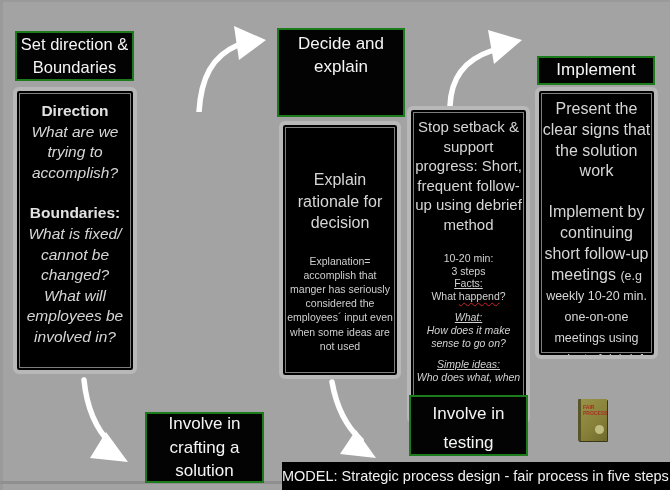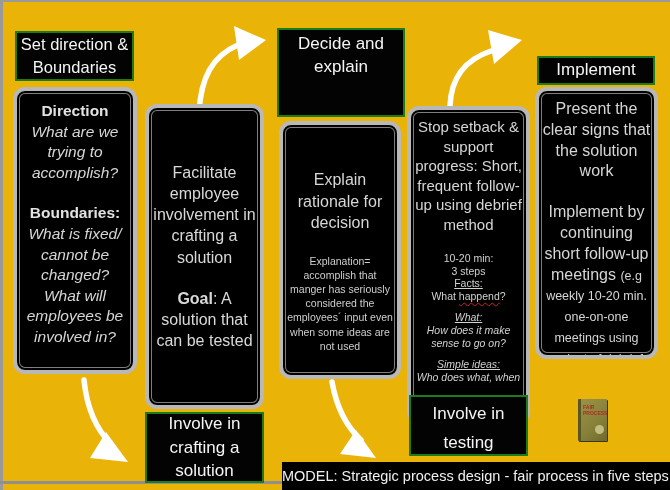--- a/index.html
+++ b/index.html
@@ -1,28 +1,28 @@
 <!DOCTYPE html>
 <html><head>
 <meta charset="utf-8">
 <style>
   html,body{margin:0;padding:0;background:#111;}
   .slide{
-    position:relative;width:670px;height:490px;background:#eab308;overflow:hidden;
+    position:relative;width:670px;height:490px;background:#a3a3a3;overflow:hidden;
     font-family:"Liberation Sans", sans-serif;color:#e8e8e8;
   }
   .frame-top{position:absolute;left:0;top:0;width:670px;height:2px;background:#9a9a9a;z-index:1;}
   .frame-left{position:absolute;left:0;top:0;width:3px;height:490px;background:#9a9a9a;z-index:1;}
   .frame-bottom{position:absolute;left:0;top:481px;width:670px;height:3px;background:#8f8f8f;z-index:1;}
   .greenbox{
     position:absolute;border:2px solid #1c7c1c;background:#030303;
     color:#f5f5f5;text-align:center;box-sizing:border-box;z-index:2;
   }
   .chalkbox{
-    position:absolute;border:4px solid #b8b8b8;border-radius:12px;
+    position:absolute;border:4px solid #b8b8b8;border-radius:6px;
     box-shadow:inset 0 0 0 2px #000, inset 0 0 0 3px #7e7e7e;
     background:#000;box-sizing:border-box;text-align:center;color:#d6d6d6;z-index:2;
     overflow:hidden;
   }
   .step1{left:15px;top:31px;width:119px;height:50px;font-size:16.5px;line-height:1.4;
          display:flex;align-items:center;justify-content:center;}
   .box1{left:13px;top:87px;width:124px;height:287px;padding:10px 4px 0 4px;font-size:15.5px;line-height:1.33;}
   .box1 .bold{font-weight:bold;color:#e2e2e2;}
   .box1 .ital{font-style:italic;}
   .gap{height:20px;}
@@ -74,25 +74,20 @@
     <div class="gap"></div>
     <div class="bold">Boundaries:</div>
     <div class="ital">What is fixed/ cannot be changed? What will employees be involved in?</div>
   </div>
 
   <svg class="arrow" style="left:186px;top:16px;" width="84" height="96" viewBox="0 0 84 96">
     <path d="M13,96 C15,62 26,40 52,29"></path>
     <polygon points="48,10 80,24 53,44"></polygon>
   </svg>
 
-  <div class="chalkbox box2">
-    <div>Facilitate employee involvement in crafting a solution</div>
-    <div class="gap"></div>
-    <div><span class="bold" style="font-weight:bold">Goal</span><span>: A solution that can be tested</span></div>
-  </div>
 
   <div class="greenbox step2">
     <span>Involve in crafting a solution</span>
   </div>
 
   <div class="greenbox step3">
     <span>Decide and explain</span>
   </div>
 
   <div class="chalkbox box3">

